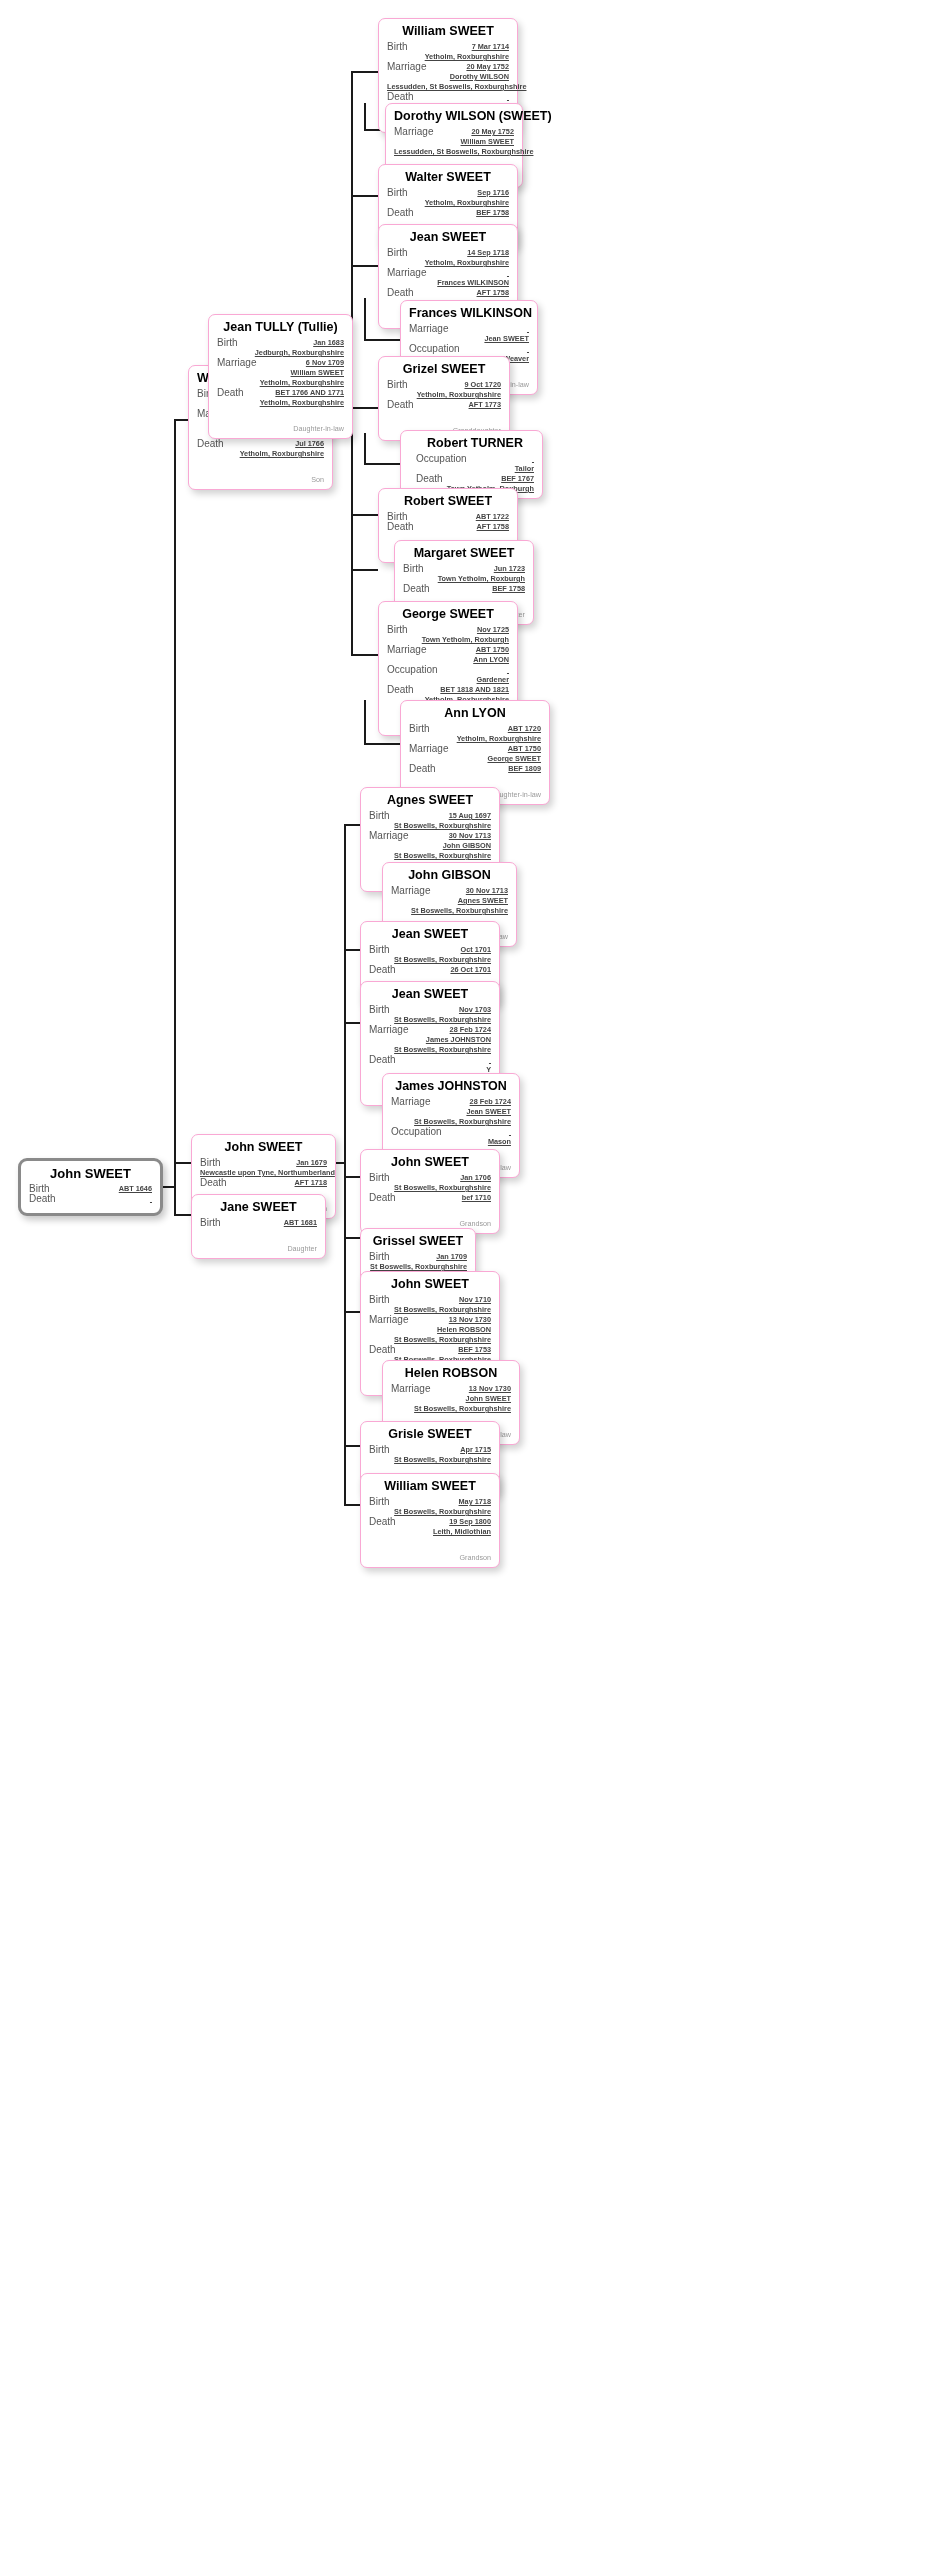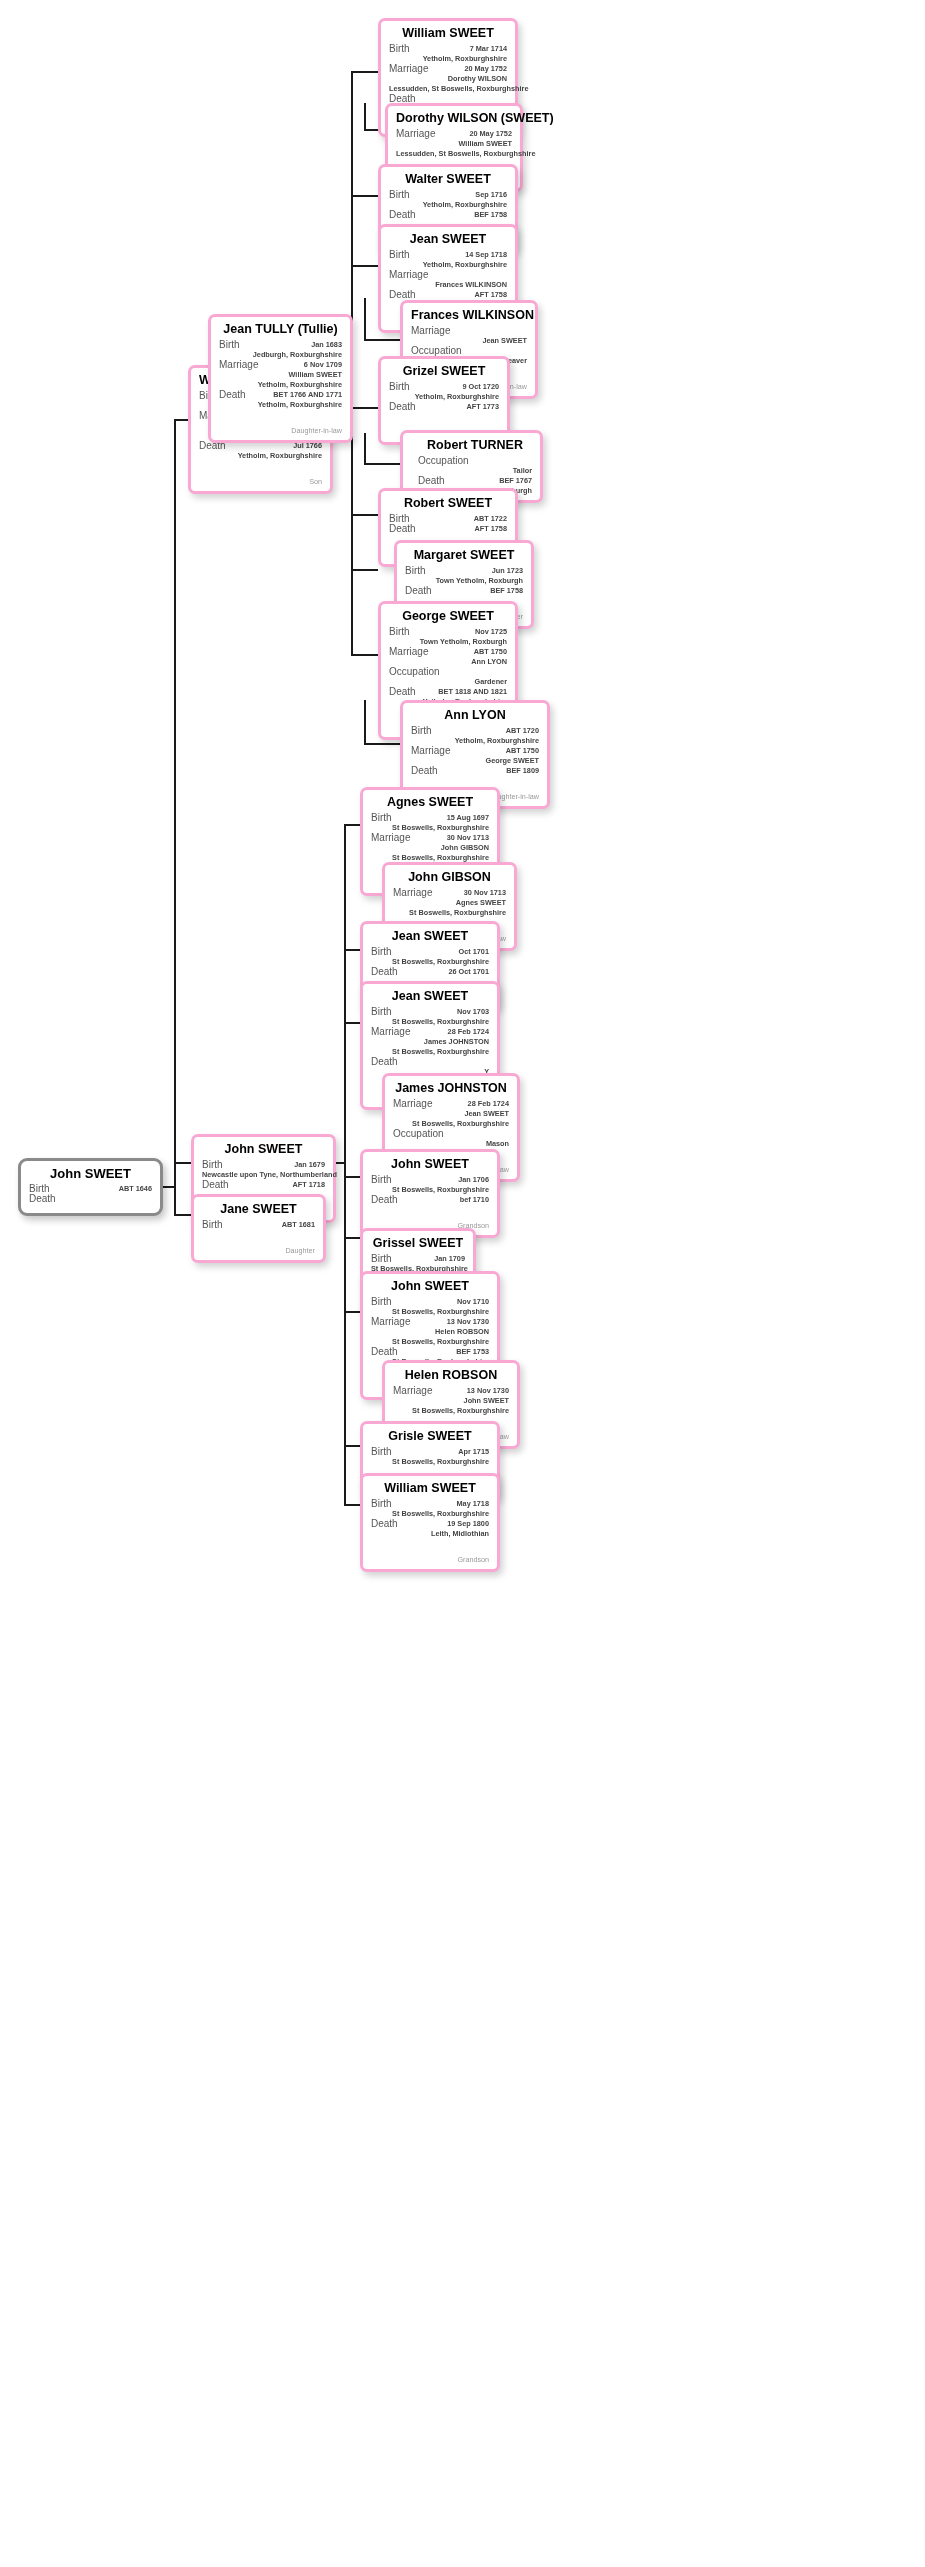--- a/index.html
+++ b/index.html
@@ -21,21 +21,21 @@
   }
   #lines {
     position: absolute;
     left: 0; top: 0;
     width: 925px; height: 2567px;
     pointer-events: none;
   }
   .node {
     position: absolute;
     background: #ffffff;
-    border: 3px solid #f9a8d4;
+    border: 1px solid #f9a8d4;
     border-radius: 7px;
     box-shadow: 3px 4px 7px rgba(0,0,0,0.18);
     padding: 5px 8px 4px 8px;
   }
   .node.root {
     border: 3px solid #8a8a8a;
     border-radius: 9px;
     box-shadow: 3px 4px 7px rgba(0,0,0,0.22);
   }
   .nm {
@@ -61,20 +61,21 @@
     line-height: 10px;
     white-space: nowrap;
   }
   .fvals {
     text-align: right;
     font-size: 7.3px;
     color: #444444;
     line-height: 10px;
     font-weight: bold;
     white-space: nowrap;
+    text-decoration: underline;
   }
   .fvals div { line-height: 10px; }
   .rel {
     text-align: right;
     font-size: 7.2px;
     color: #9a9a9a;
     margin-top: 16px;
     line-height: 10px;
     white-space: nowrap;
   }

